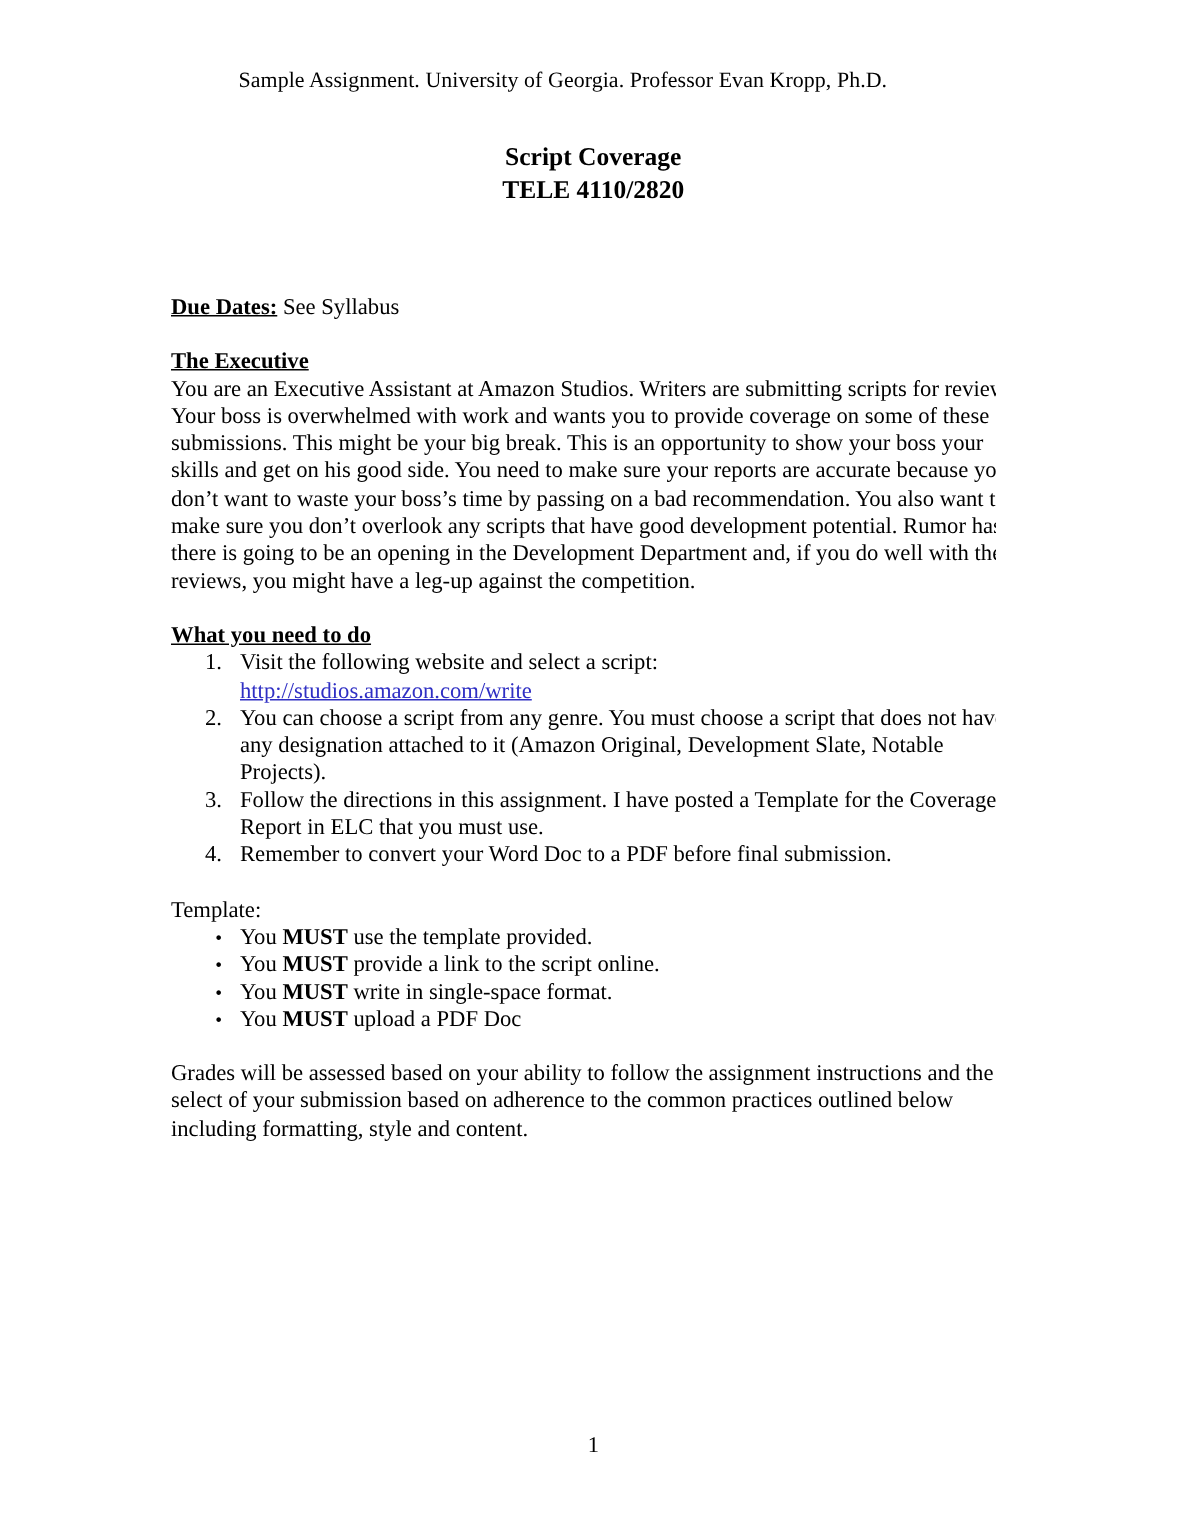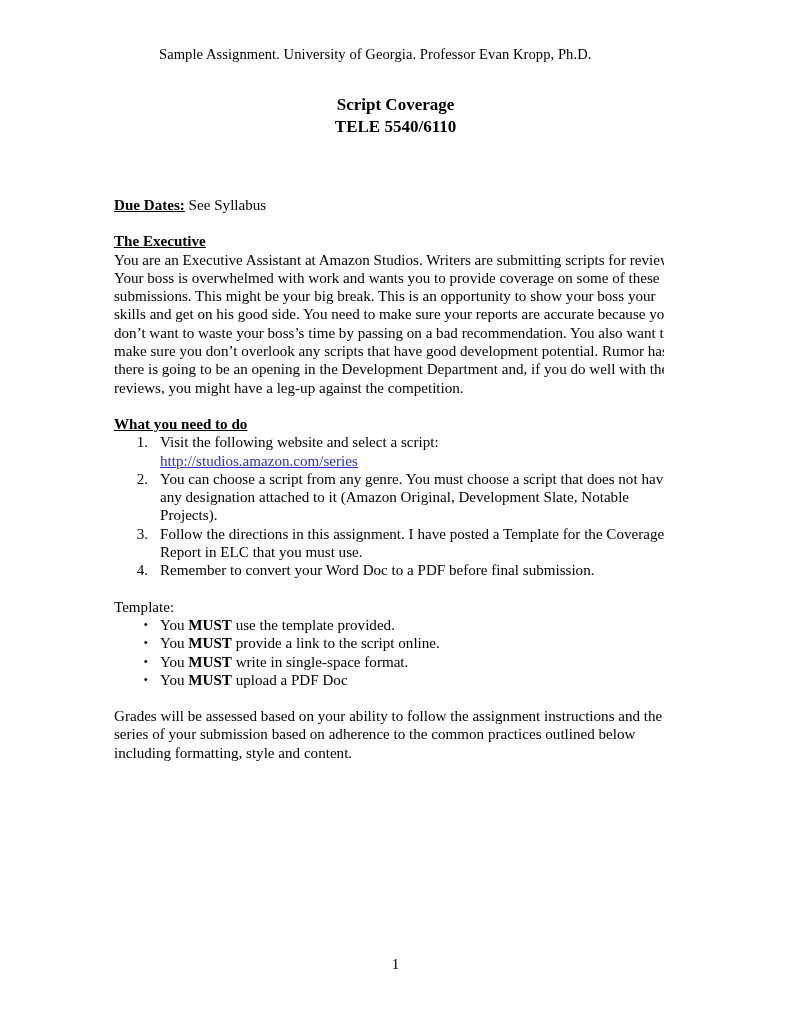--- a/index.html
+++ b/index.html
@@ -131,42 +131,42 @@
 </style>
 </head>
 <body>
 
 <div class="page">
 
   <div class="doc-header">Sample Assignment. University of Georgia. Professor Evan Kropp, Ph.D.</div>
 
   <div class="title-block">
     <span class="tline">Script Coverage</span>
-    <span class="tline">TELE 5540/6110</span>
+    <span class="tline">TELE 4110/2820</span>
   </div>
 
   <div class="body-col">
 
     <p class="blk"><span class="hd">Due Dates:</span><span> See Syllabus</span></p>
 
     <div class="spacer"></div>
 
     <p class="blk"><span class="hd">The Executive</span></p>
 
     <p class="blk">You are an Executive Assistant at Amazon Studios. Writers are submitting scripts for review. Your boss is overwhelmed with work and wants you to provide coverage on some of these submissions. This might be your big break. This is an opportunity to show your boss your skills and get on his good side. You need to make sure your reports are accurate because you don’t want to waste your boss’s time by passing on a bad recommendation. You also want to make sure you don’t overlook any scripts that have good development potential. Rumor has it there is going to be an opening in the Development Department and, if you do well with these reviews, you might have a leg-up against the competition.</p>
 
     <div class="spacer"></div>
 
     <p class="blk"><span class="hd">What you need to do</span></p>
 
     <ol class="numlist">
       <li>
         <span class="marker">1.</span>
         <span>Visit the following website and select a script:</span><br>
-        <a class="weblink" href="#">http://studios.amazon.com/series</a>
+        <a class="weblink" href="#">http://studios.amazon.com/write</a>
       </li>
       <li>
         <span class="marker">2.</span>
         <span>You can choose a script from any genre. You must choose a script that does not have any designation attached to it (Amazon Original, Development Slate, Notable Projects).</span>
       </li>
       <li>
         <span class="marker">3.</span>
         <span>Follow the directions in this assignment. I have posted a Template for the Coverage Report in ELC that you must use.</span>
       </li>
       <li>
@@ -193,19 +193,19 @@
         <span>You </span><span class="b">MUST</span><span> write in single-space format.</span>
       </li>
       <li>
         <span class="marker">•</span>
         <span>You </span><span class="b">MUST</span><span> upload a PDF Doc</span>
       </li>
     </ul>
 
     <div class="spacer"></div>
 
-    <p class="blk">Grades will be assessed based on your ability to follow the assignment instructions and the series of your submission based on adherence to the common practices outlined below including formatting, style and content.</p>
+    <p class="blk">Grades will be assessed based on your ability to follow the assignment instructions and the select of your submission based on adherence to the common practices outlined below including formatting, style and content.</p>
 
   </div>
 
   <div class="page-number">1</div>
 
 </div>
 
 </body></html>

